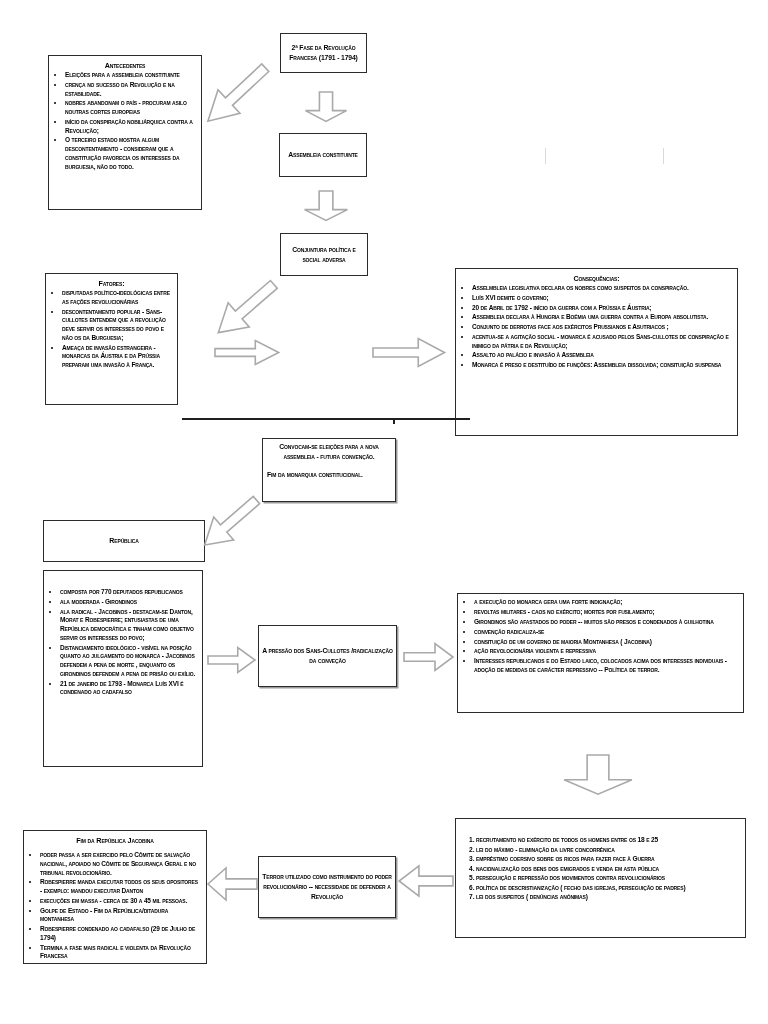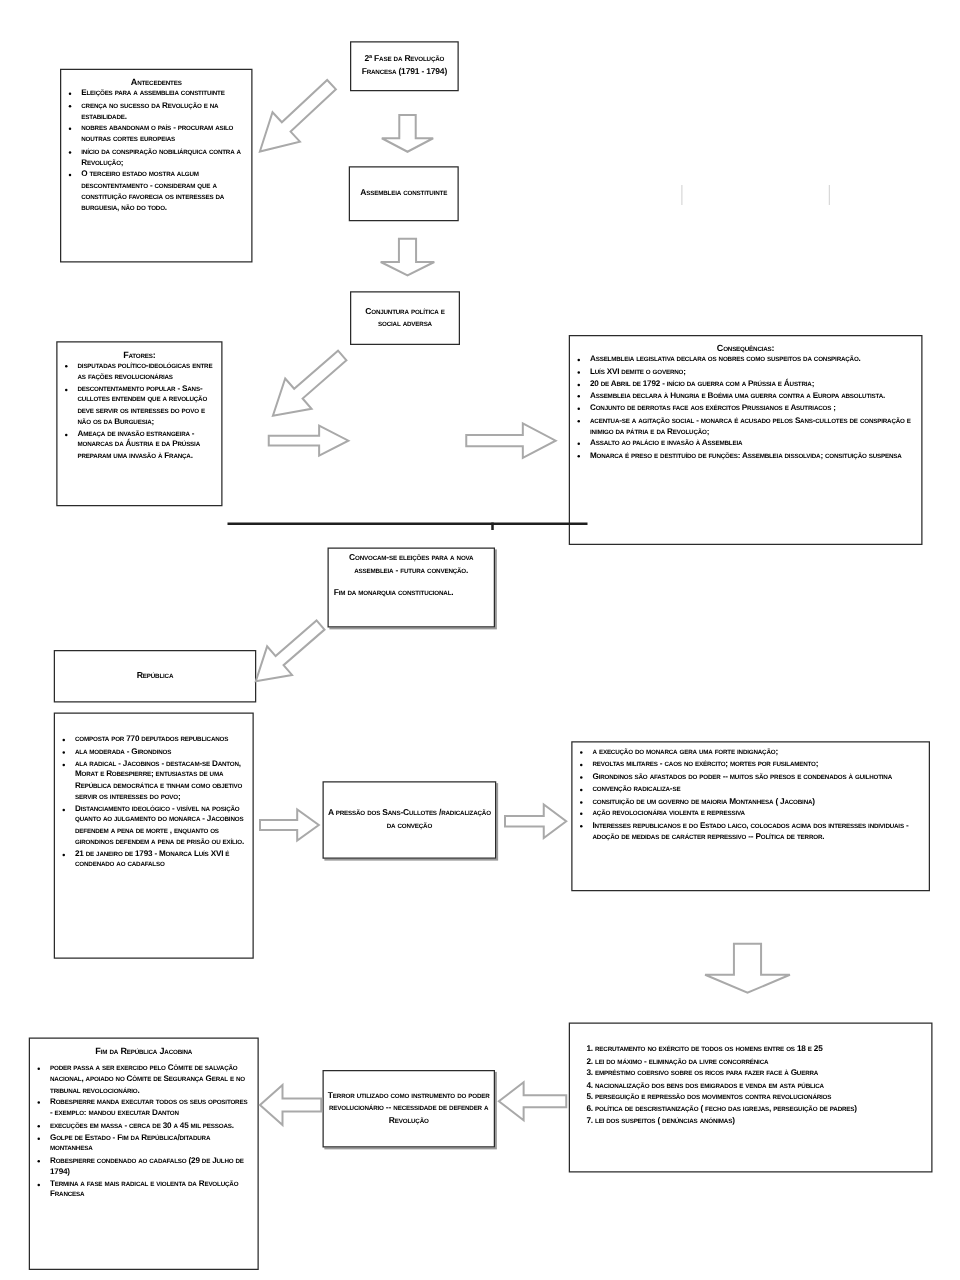--- a/index.html
+++ b/index.html
@@ -123,21 +123,21 @@
         <li>perseguição e repressão dos movimentos contra revolucionários</li>
         <li>política de descristianização ( fecho das igrejas, perseguição de padres)</li>
         <li>lei dos suspeitos ( denúncias anónimas)</li>
       </ol>
   </div>
 
   <div class="box shadow ctr txt-s" style="left:258px;top:856px;width:138px;height:62px;padding:3px;">
     <span>Terror utilizado como instrumento do poder revolucionário -- necessidade de defender a Revolução</span>
   </div>
 
-  <div class="box pad" style="left:23px;top:830px;width:184px;height:186px;">
+  <div class="box pad" style="left:23px;top:830px;width:184px;height:134px;">
     <div class="ttl" style="margin-bottom:6px;">Fim da República Jacobina</div>
     <ul class="bl">
         <li>poder passa a ser exercido pelo Cômite de salvação nacional, apoiado no Cômite de Segurança Geral e no tribunal revolocionário.</li>
         <li>Robespierre  manda executar todos os seus opositores - exemplo: mandou executar Danton</li>
         <li>execuções em massa - cerca de  30 a 45 mil pessoas.</li>
         <li>Golpe de Estado - Fim da República/ditadura montanhesa</li>
         <li>Robespierre condenado ao cadafalso (29 de Julho de 1794)</li>
         <li>Termina a fase mais radical e violenta da Revolução Francesa</li>
       </ul>
   </div>

